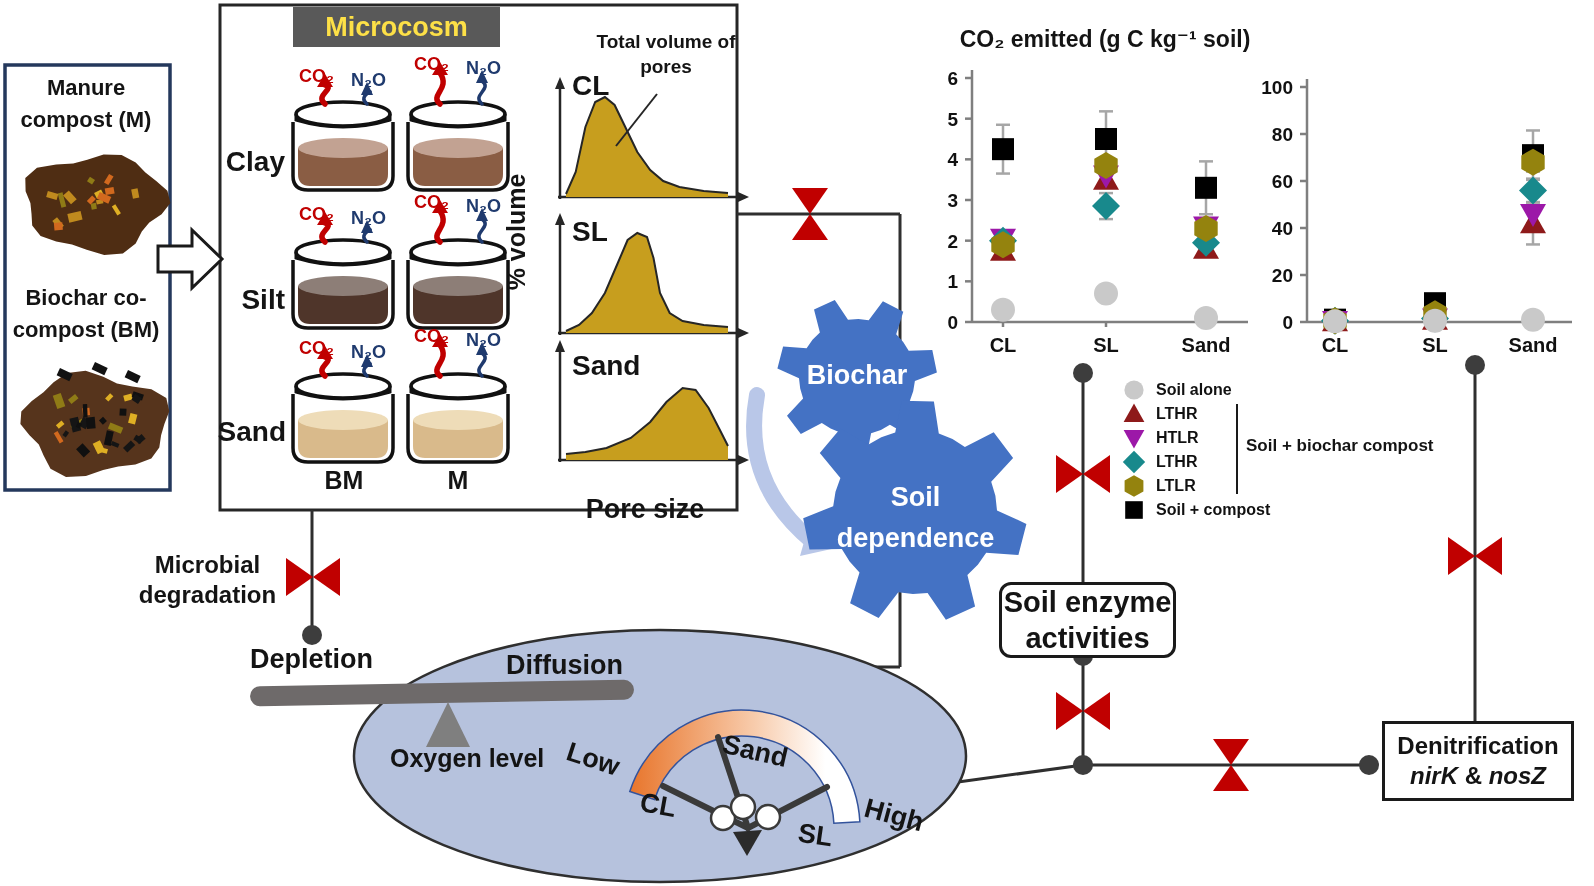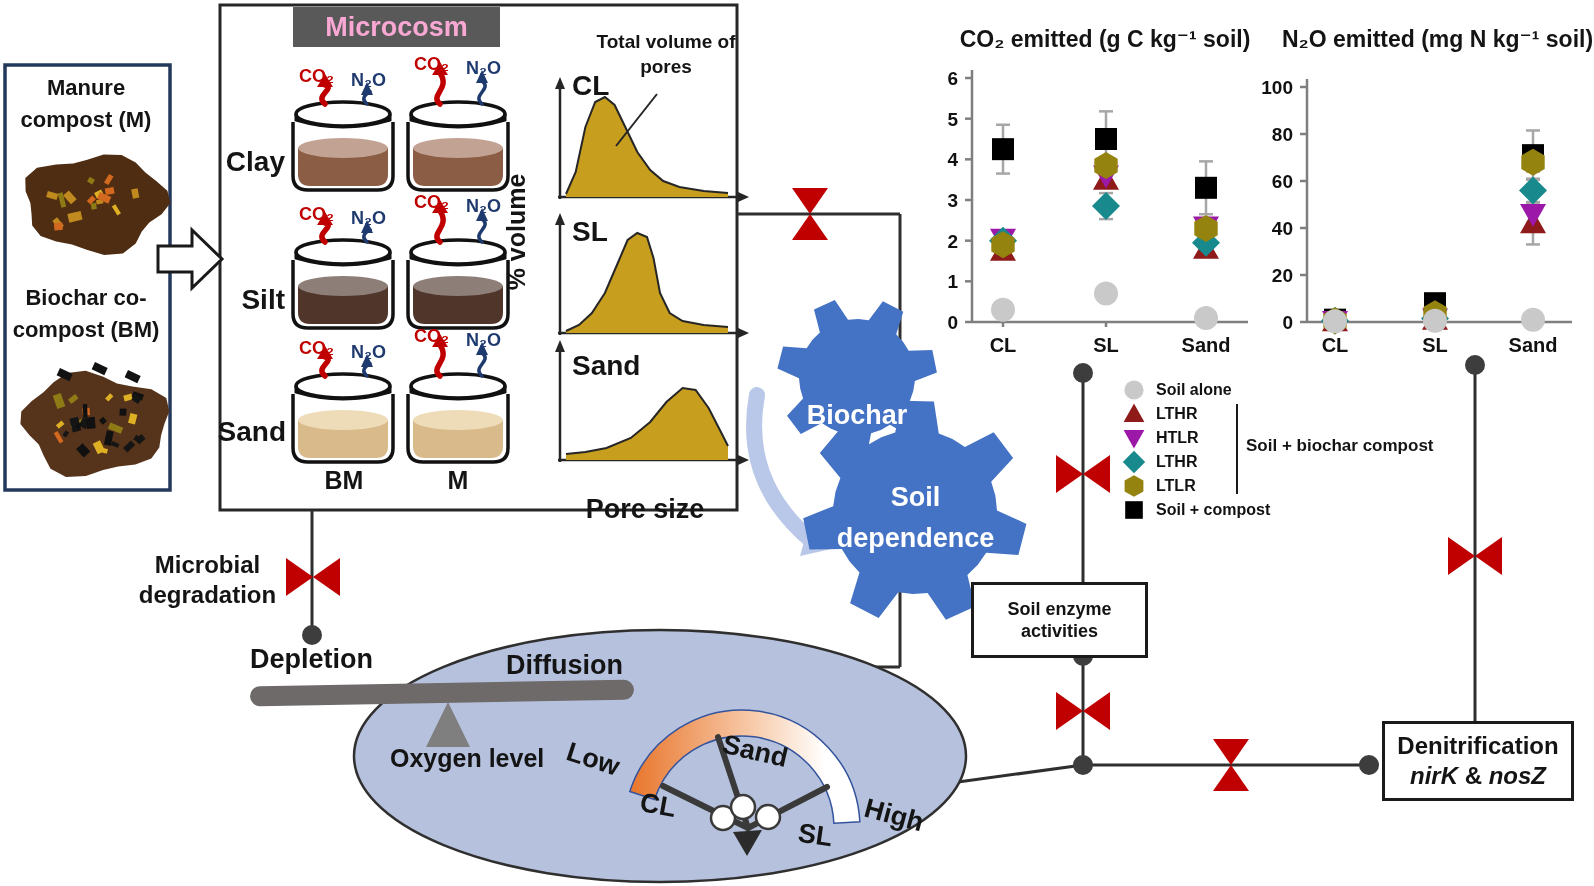--- a/index.html
+++ b/index.html
@@ -2,21 +2,21 @@
 <html><head>
 <meta charset="utf-8">
 <style>
   html,body{margin:0;padding:0;background:#fff;}
   #canvas{position:relative;width:1594px;height:886px;background:#fff;overflow:hidden;
           font-family:"Liberation Sans","DejaVu Sans",sans-serif;}
   #fig{position:absolute;left:0;top:0;}
   .lbl{position:absolute;font-weight:bold;color:#141414;white-space:pre-line;}
   .ctr{text-align:center;}
   .rgt{text-align:right;}
-  .banner{background:#595959;color:#f9a8d4;display:flex;align-items:center;justify-content:center;}
+  .banner{background:#595959;color:#fde047;display:flex;align-items:center;justify-content:center;}
   .boxed{background:#fff;border:3px solid #1a1a1a;display:flex;flex-direction:column;
          align-items:center;justify-content:center;line-height:1.25;}
   .white{color:#fff;}
   .legend-item{display:flex;align-items:center;height:24px;}
   .legend-item span{margin-left:10px;font-weight:bold;font-size:16px;color:#111;text-align:right;}
   i.gene{font-style:italic;}
 </style>
 </head>
 <body>
 
@@ -386,43 +386,42 @@
   <div class="lbl ctr" style="left:300px;top:466px;width:88px;font-size:25px;">BM</div>
   <div class="lbl ctr" style="left:414px;top:466px;width:88px;font-size:25px;">M</div>
 
   <div class="lbl" style="left:572px;top:70px;font-size:28px;">CL</div>
   <div class="lbl" style="left:572px;top:216px;font-size:28px;">SL</div>
   <div class="lbl" style="left:572px;top:350px;font-size:28px;">Sand</div>
   <div class="lbl ctr" style="left:502px;top:322px;width:180px;font-size:25px;transform:rotate(-90deg);transform-origin:0 0;">% volume</div>
   <div class="lbl ctr" style="left:580px;top:470px;width:130px;font-size:27px;margin-top:24px;">Pore size</div>
   <div class="lbl ctr" style="left:594px;top:30px;width:144px;font-size:19px;line-height:1.3;text-align:center;">Total volume of pores</div>
 
-  <div class="lbl ctr white" style="left:787px;top:360px;width:140px;font-size:27px;margin-top:40px;">Biochar</div>
+  <div class="lbl ctr white" style="left:787px;top:360px;width:140px;font-size:27px;">Biochar</div>
   <div class="lbl ctr white" style="left:828px;top:477px;width:175px;font-size:27px;line-height:1.5;">Soil dependence</div>
 
   <div class="lbl ctr" style="left:130px;top:550px;width:155px;font-size:24px;line-height:1.25;">Microbial degradation</div>
   <div class="lbl" style="left:250px;top:644px;font-size:27px;">Depletion</div>
   <div class="lbl" style="left:506px;top:650px;font-size:27px;">Diffusion</div>
   <div class="lbl" style="left:368px;top:744px;font-size:25px;margin-left:22px;">Oxygen level</div>
   <div class="lbl" style="left:566px;top:744px;font-size:27px;transform:rotate(18deg);">Low</div>
   <div class="lbl" style="left:864px;top:800px;font-size:27px;transform:rotate(15deg);">High</div>
   <div class="lbl" style="left:640px;top:790px;font-size:27px;transform:rotate(10deg);">CL</div>
   <div class="lbl" style="left:722px;top:736px;font-size:27px;transform:rotate(13deg);">Sand</div>
   <div class="lbl" style="left:798px;top:820px;font-size:27px;transform:rotate(8deg);">SL</div>
 
-  <div class="lbl boxed" style="left:971px;top:582px;width:171px;height:70px;font-size:18px;">
+  <div class="lbl boxed" style="left:999px;top:582px;width:171px;height:70px;font-size:29px;border-radius:12px;">
     <span style="text-align:center;">Soil enzyme activities</span>
   </div>
   <div class="lbl boxed" style="left:1382px;top:721px;width:186px;height:74px;font-size:24px;">
     <span>Denitrification</span>
     <span><i class="gene">nirK</i> <span>&amp;</span> <i class="gene">nosZ</i></span>
   </div>
 
   <div class="lbl ctr" style="left:950px;top:26px;width:310px;font-size:23px;">CO₂ emitted (g C kg⁻¹ soil)</div>
-  <div class="lbl ctr" style="left:1280px;top:26px;width:315px;font-size:23px;">N₂O emitted (mg N kg⁻¹ soil)</div>
 
   <div id="legend" style="position:absolute;left:1122px;top:378px;">
       <div class="legend-item">
         <svg width="24" height="24">
           <circle cx="12" cy="12" r="9.600000000000001" fill="#c9c9c9"></circle>
         </svg>
         <span>Soil alone</span>
       </div>
       <div class="legend-item">
         <svg width="24" height="24">

